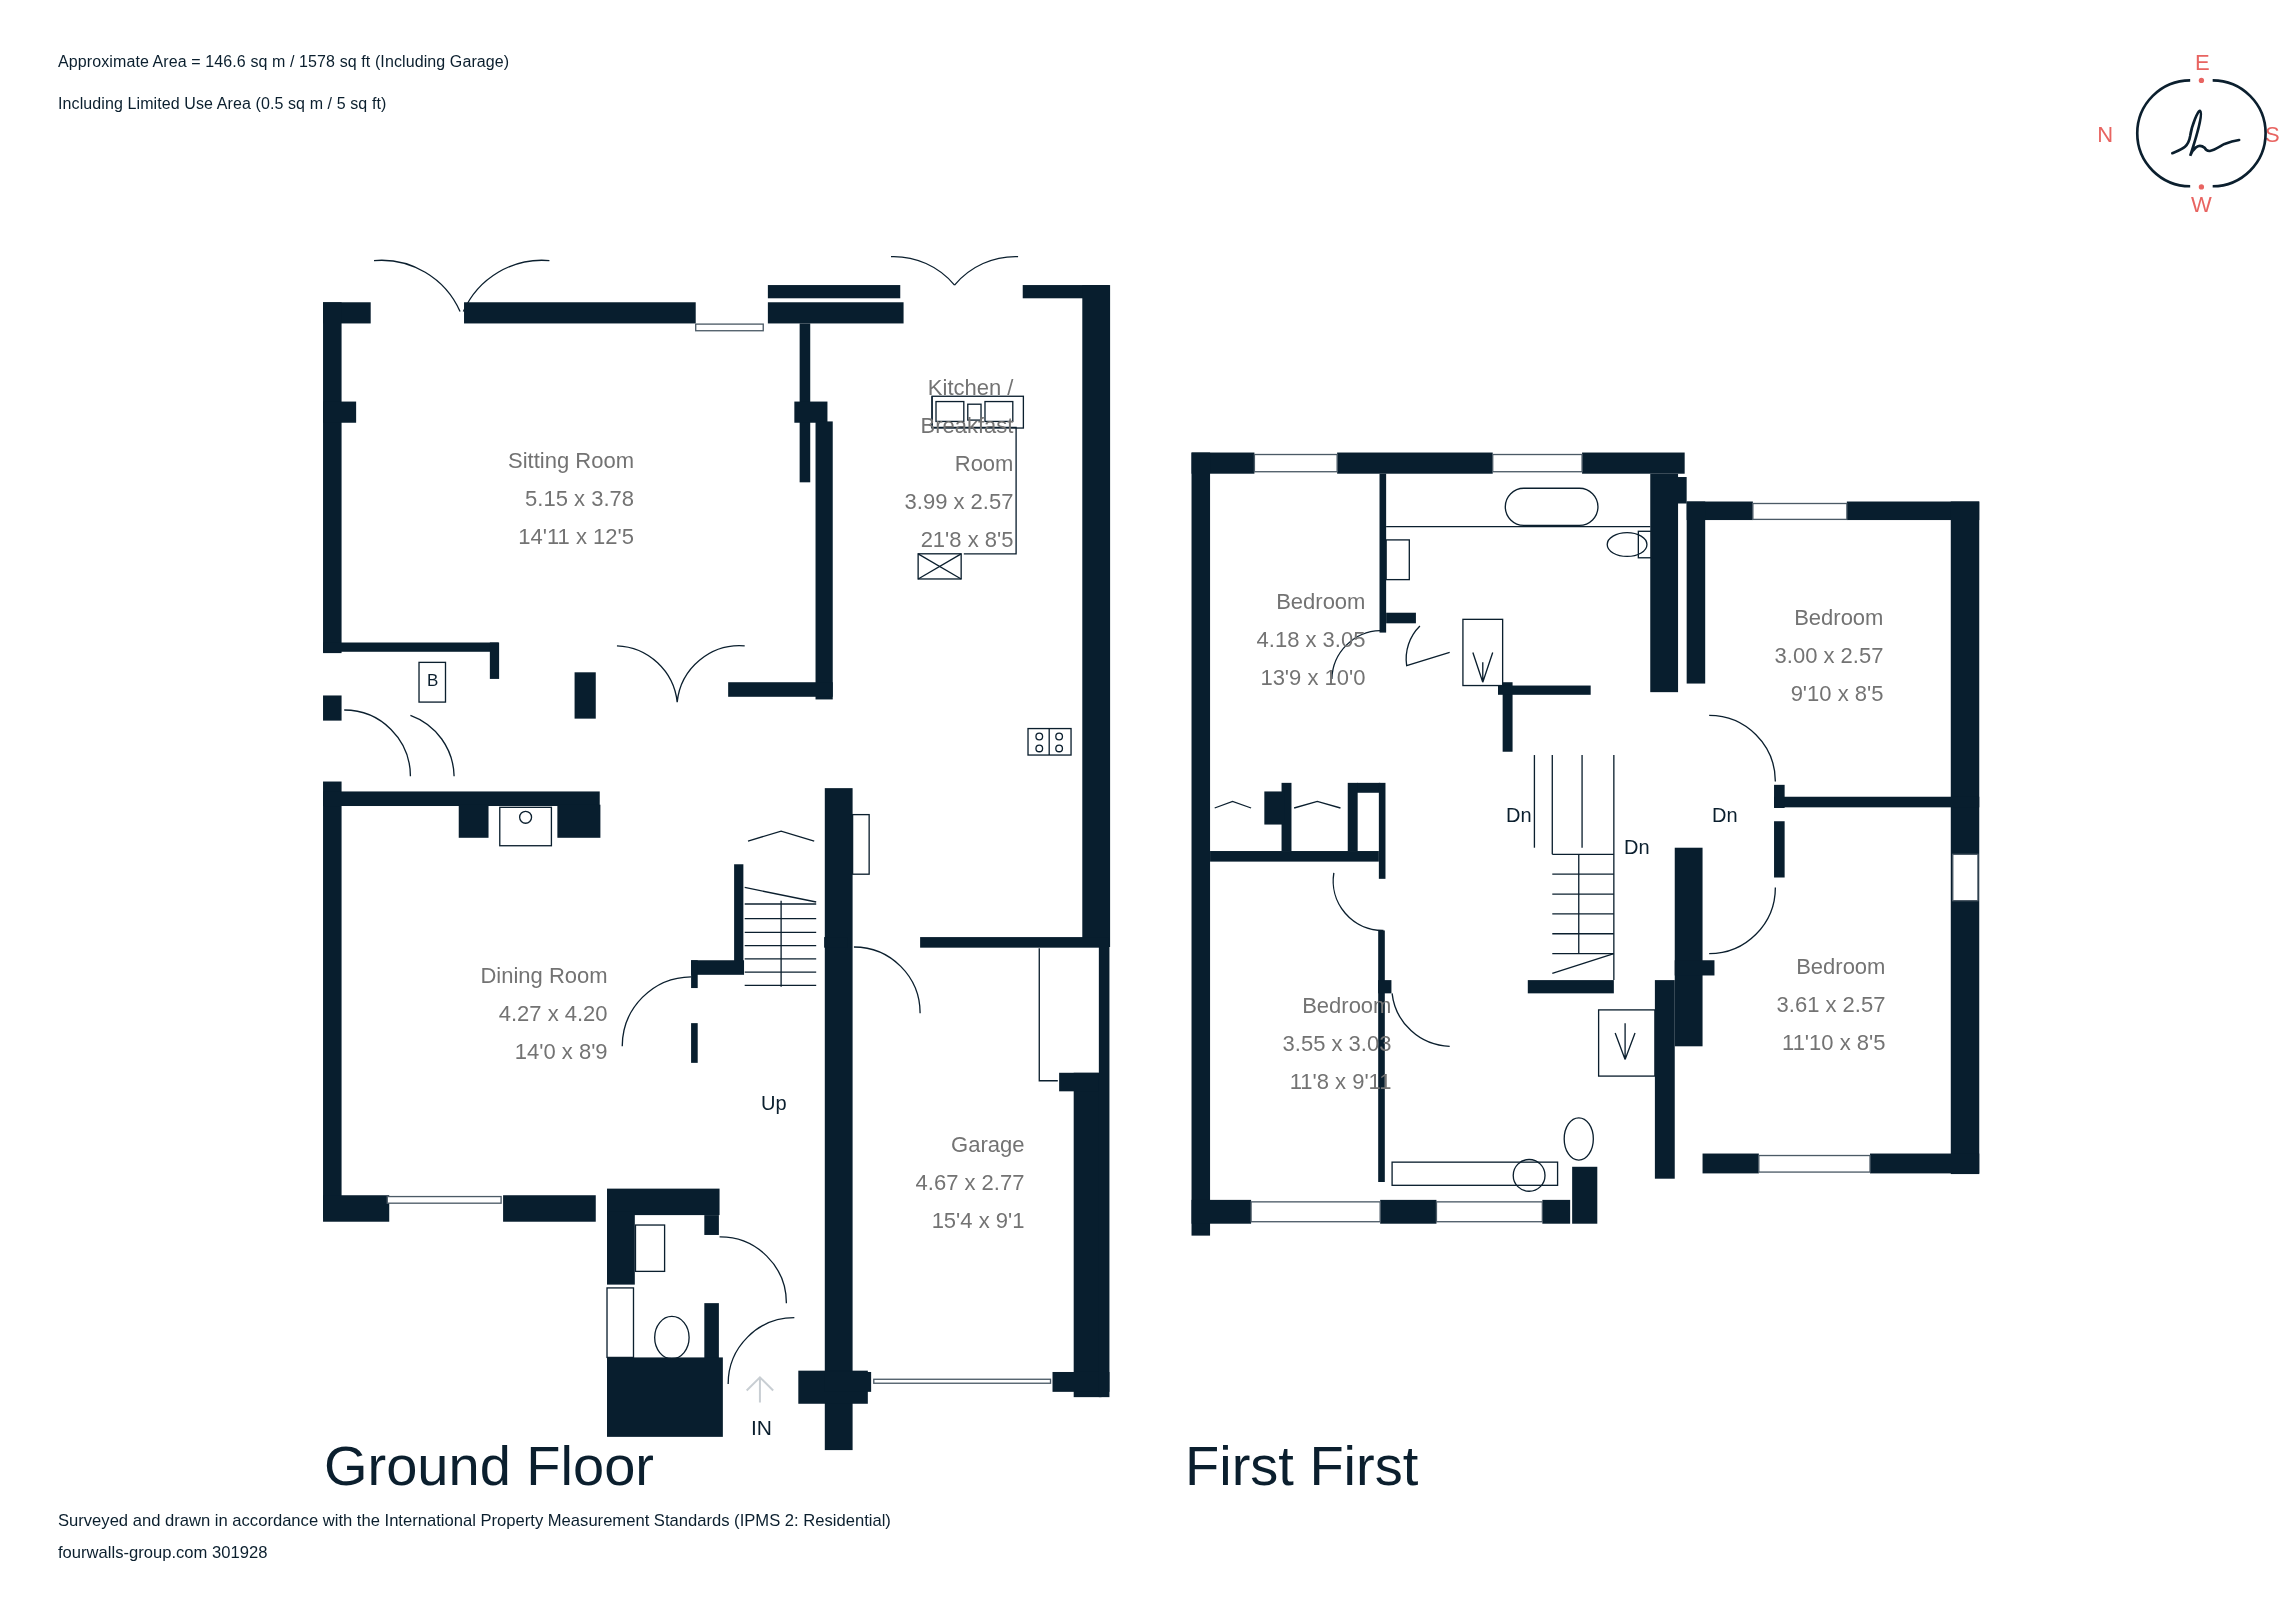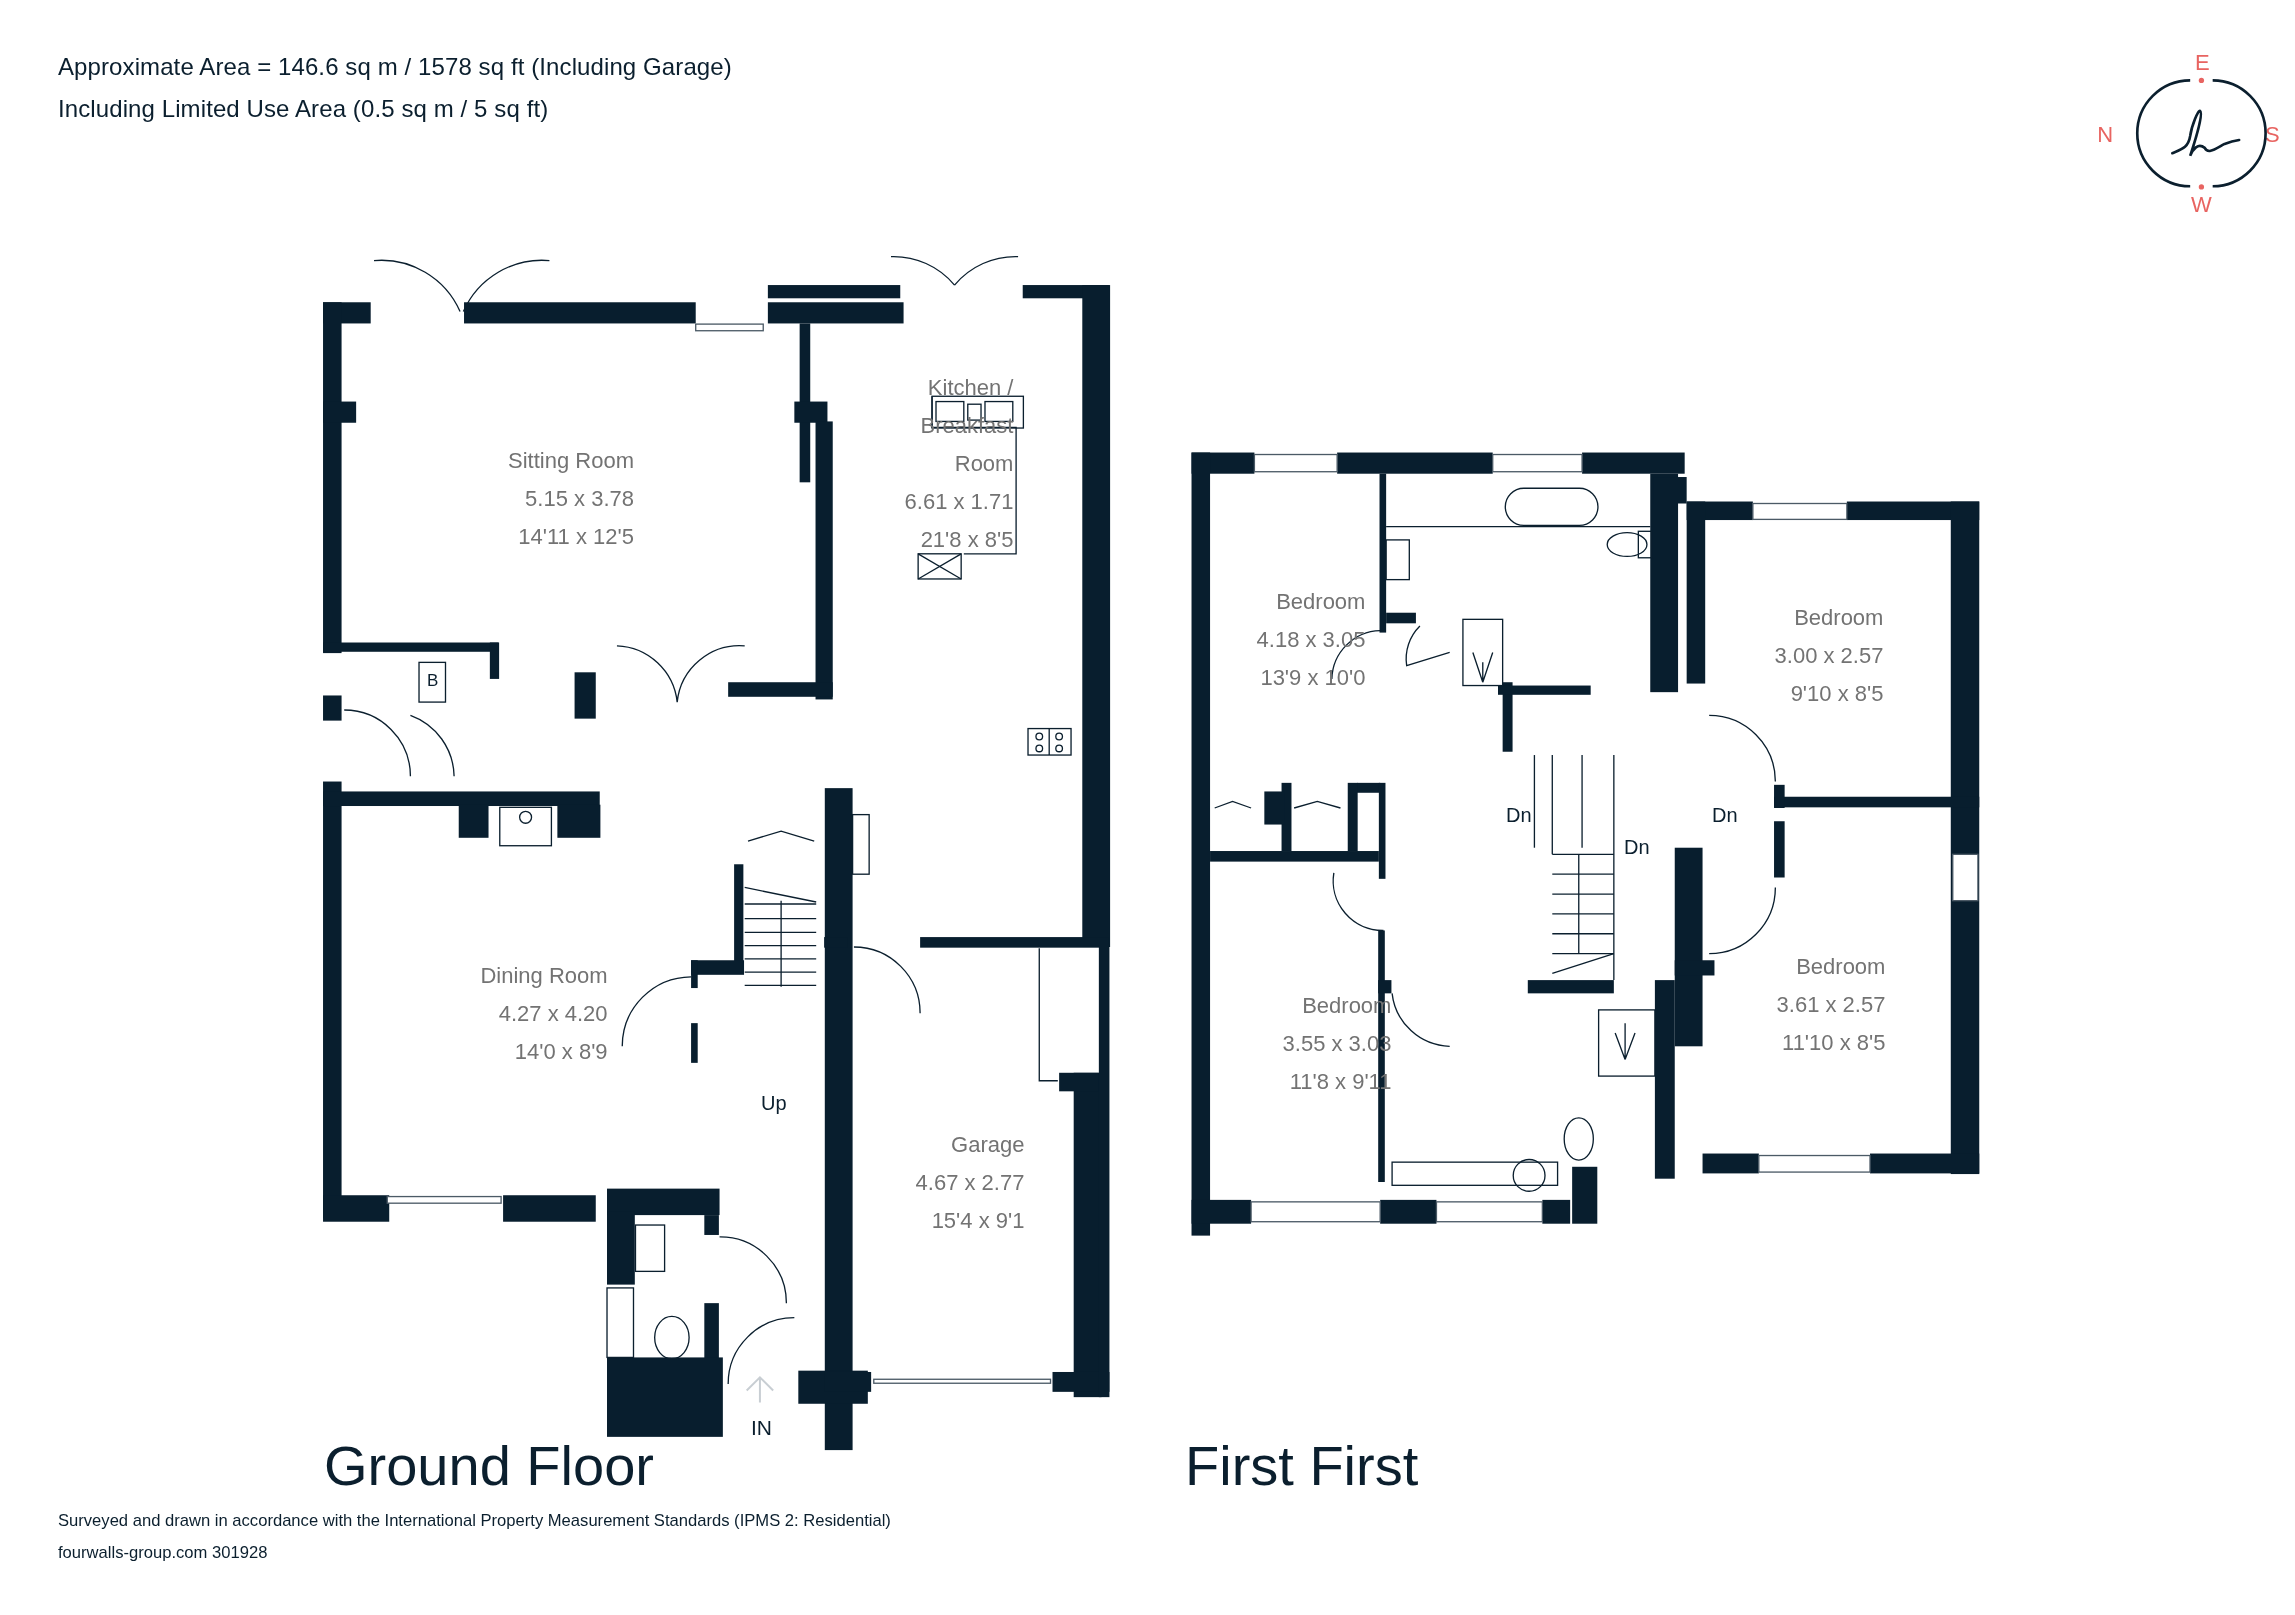--- a/index.html
+++ b/index.html
@@ -1,17 +1,17 @@
 <!DOCTYPE html>
 <html style="font-size:10.6px"><head>
   <meta charset="utf-8">
   <style>
     html, body { margin: 0; padding: 0; background: #ffffff; }
     body { width: 2295px; height: 1616px; position: relative; overflow: hidden; font-family: "Liberation Sans", sans-serif; color: #0b1f2e; }
-    .hdr { position: absolute; left: 58px; font-size: 24px; color: #0b1f2e; letter-spacing: 0.1px; text-align: right; }
+    .hdr { position: absolute; left: 58px; font-size: 16px; color: #0b1f2e; letter-spacing: 0.1px; text-align: right; }
     .hdr.l1 { top: 53px; }
     .hdr.l2 { top: 95px; }
     .ftr { position: absolute; left: 58px; font-size: 16.6px; color: #0b1f2e; }
     .ftr.l1 { top: 1511px; text-align: center; }
     .ftr.l2 { top: 1543px; }
     .floor-title { position: absolute; font-size: 56px; color: #0b1f2e; }
     #gf-title { left: 324px; top: 1433px; }
     #ff-title { left: 1185px; top: 1433px; }
     svg#plan { position: absolute; left: 0; top: 0; }
     .wall { fill: #081e2e; }
@@ -257,21 +257,21 @@
 <div class="room-label" style="left:571px;top:442px;">
   <div>Sitting Room</div>
   <div>5.15 x 3.78</div>
   <div>14'11 x 12'5</div>
 </div>
 
 <div class="room-label" style="left:959px;top:369px;">
   <div>Kitchen /</div>
   <div>Breakfast</div>
   <div>Room</div>
-  <div>6.61 x 1.71</div>
+  <div>3.99 x 2.57</div>
   <div>21'8 x 8'5</div>
 </div>
 
 <div class="room-label" style="left:544px;top:957px;">
   <div>Dining Room</div>
   <div>4.27 x 4.20</div>
   <div>14'0 x 8'9</div>
 </div>
 
 <div class="room-label" style="left:970px;top:1126px;">

